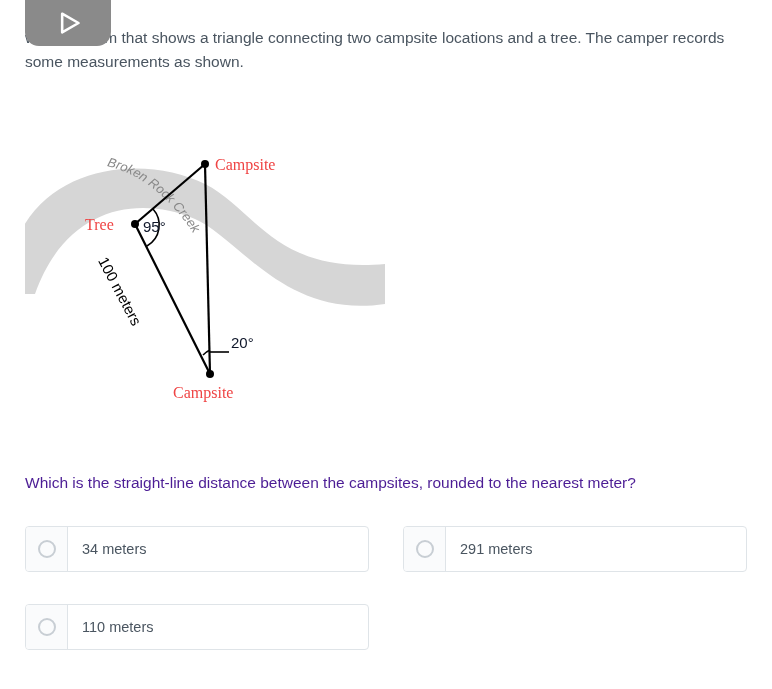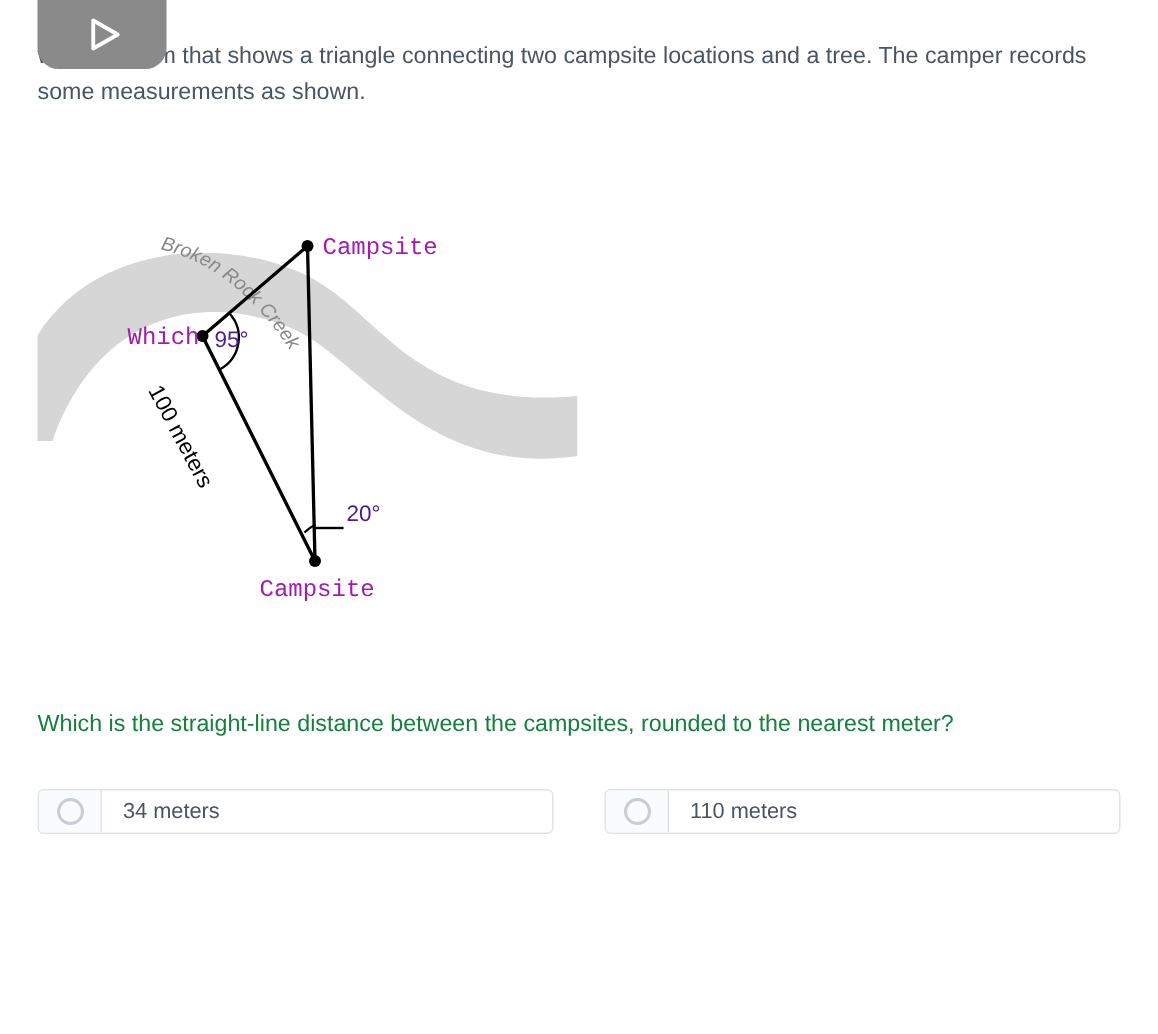--- a/index.html
+++ b/index.html
@@ -32,35 +32,35 @@
   }
   .diagram-wrap {
     margin-top: 50px;
     margin-bottom: 60px;
     width: 360px;
     height: 290px;
     position: relative;
   }
   .question {
     font-size: 15.5px;
-    color: #15803d;
+    color: #4c1d95;
     margin-bottom: 34px;
   }
   .options {
     display: grid;
     grid-template-columns: 1fr 1fr;
     column-gap: 34px;
     row-gap: 32px;
   }
   .option {
     display: flex;
     align-items: stretch;
     border: 1px solid #dfe4e8;
     border-radius: 4px;
-    height: 30px;
+    height: 46px;
     cursor: pointer;
     overflow: hidden;
   }
   .radio-cell {
     width: 42px;
     border-right: 1px solid #dfe4e8;
     display: flex;
     align-items: center;
     justify-content: center;
     background: #fafbfc;
@@ -74,29 +74,29 @@
   .option-label {
     flex: 1;
     display: flex;
     align-items: center;
     padding-left: 14px;
     font-size: 14.5px;
     color: #4a5560;
   }
   .diag-label {
     position: absolute;
-    font-family: Liberation Mono, monospace;
+    font-family: Liberation Serif, serif;
     font-size: 16px;
-    color: #a21caf;
+    color: #ef4444;
   }
   .diag-angle {
     position: absolute;
     font-family: Verdana, Geneva, sans-serif;
     font-size: 15px;
-    color: #4c1d95;
+    color: #0f172a;
   }
   .diag-side {
     position: absolute;
     font-family: Verdana, Geneva, sans-serif;
     font-size: 15px;
     color: #000;
   }
   .creek-label {
     font-family: Verdana, Geneva, sans-serif;
     font-size: 13px;
@@ -139,21 +139,21 @@
     <path d="M 128 85 A 24 24 0 0 1 122 122" stroke="#000" stroke-width="1.6" fill="none"></path>
     <path d="M 178 231 A 22 22 0 0 1 185 226" stroke="#000" stroke-width="1.6" fill="none"></path>
     <line x1="185" y1="228" x2="204" y2="228" stroke="#000" stroke-width="1.6"></line>
 
     <circle cx="180" cy="40" r="4" fill="#000"></circle>
     <circle cx="110" cy="100" r="4" fill="#000"></circle>
     <circle cx="185" cy="250" r="4" fill="#000"></circle>
   </svg>
 
   <div class="diag-label" style="left:190px; top:32px;">Campsite</div>
-  <div class="diag-label" style="left:60px; top:92px;">Which</div>
+  <div class="diag-label" style="left:60px; top:92px;">Tree</div>
   <div class="diag-label" style="left:148px; top:260px;">Campsite</div>
 
   <div class="diag-angle" style="left:118px; top:94px;">95°</div>
   <div class="diag-angle" style="left:206px; top:210px;">20°</div>
 
   <div class="diag-side" style="left:85px; top:130px; transform: rotate(62deg); transform-origin: left top;">100 meters</div>
 </div>
 
 <p class="question">Which is the straight-line distance between the campsites, rounded to the nearest meter?</p>
 
@@ -161,15 +161,21 @@
   <div class="option">
     <div class="radio-cell">
       <div class="radio-circle"></div>
     </div>
     <div class="option-label">34 meters</div>
   </div>
   <div class="option">
     <div class="radio-cell">
       <div class="radio-circle"></div>
     </div>
+    <div class="option-label">291 meters</div>
+  </div>
+  <div class="option">
+    <div class="radio-cell">
+      <div class="radio-circle"></div>
+    </div>
     <div class="option-label">110 meters</div>
   </div>
 </div>
 
 </body></html>

